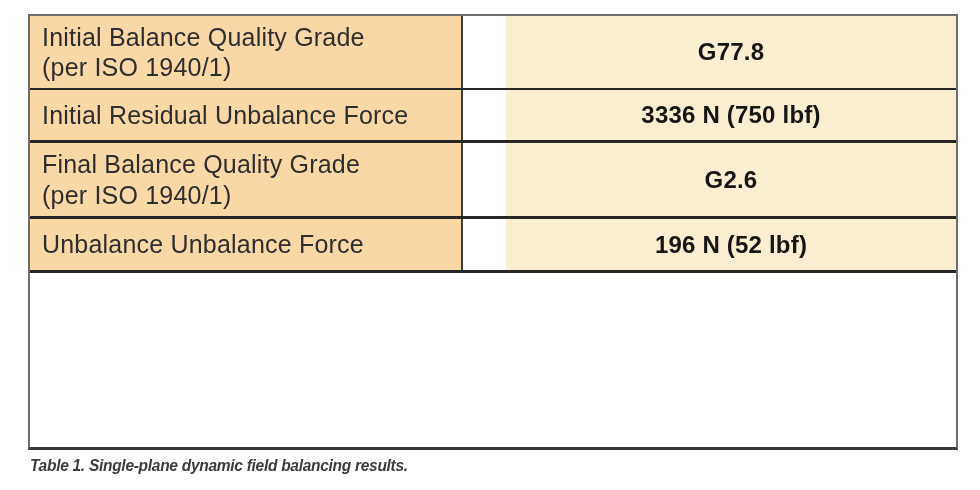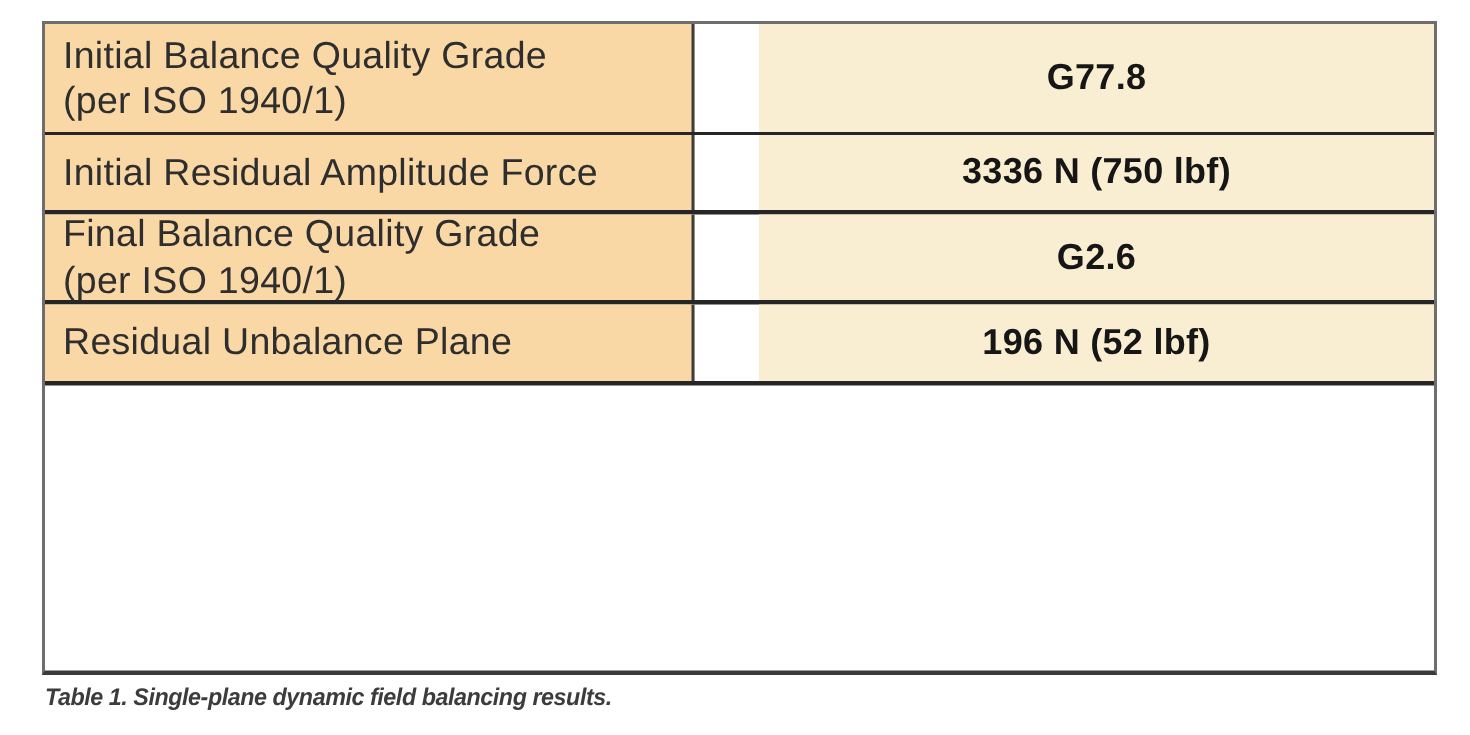--- a/index.html
+++ b/index.html
@@ -30,21 +30,21 @@
   .t-row {
     display: flex;
     flex-direction: row;
     box-sizing: border-box;
     border-bottom: 3px solid #262626;
     flex-shrink: 0;
   }
   .t-row.r1 { height: 74px; border-bottom-width: 2px; }
   .t-row.r2 { height: 53px; }
   .t-row.r3 { height: 53px; }
-  .t-row.r4 { height: 60px; }
+  .t-row.r4 { height: 76px; }
   .t-row.r5 { height: 53px; border-bottom-width: 2px; }
   .t-row.r6 { height: 54px; }
   .t-row.r7 { flex: 1 1 auto; border-bottom: none; }
   .label-cell {
     box-sizing: border-box;
     width: 433px;
     flex: 0 0 433px;
     background: #fad8a5;
     border-right: 2px solid #3d3d3d;
     display: flex;
@@ -92,33 +92,33 @@
   <div class="balance-table">
 
     <div class="t-row r1">
       <div class="label-cell">Initial Balance Quality Grade
 (per ISO 1940/1)</div>
       <div class="value-cell">G77.8</div>
     </div>
 
 
     <div class="t-row r3">
-      <div class="label-cell">Initial Residual Amplitude Force</div>
+      <div class="label-cell">Initial Residual Unbalance Force</div>
       <div class="value-cell">3336 N (750 lbf)</div>
     </div>
 
     <div class="t-row r4">
       <div class="label-cell">Final Balance Quality Grade
 (per ISO 1940/1)</div>
       <div class="value-cell">G2.6</div>
     </div>
 
 
     <div class="t-row r6">
-      <div class="label-cell">Residual Unbalance Plane</div>
+      <div class="label-cell">Unbalance Unbalance Force</div>
       <div class="value-cell">196 N (52 lbf)</div>
     </div>
 
 
   </div>
 
   <div class="table-caption">Table 1. Single-plane dynamic field balancing results.</div>
 
 </div>
 

